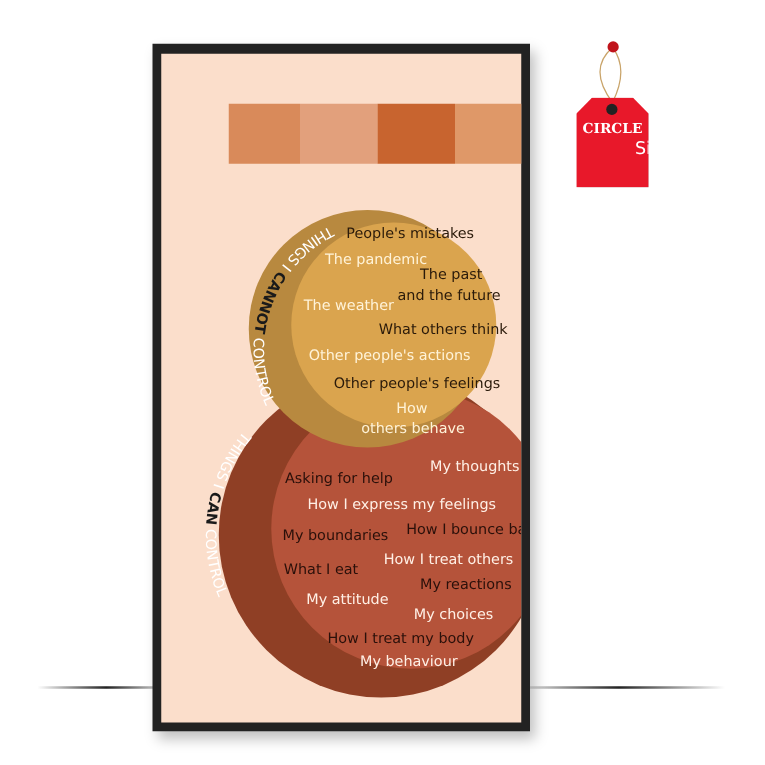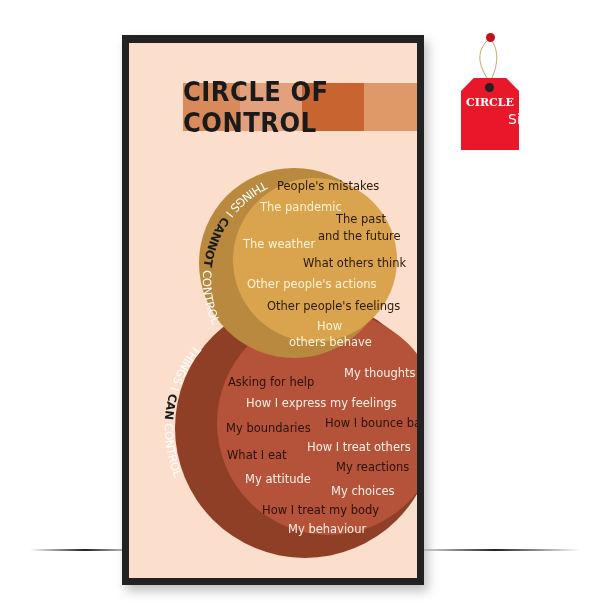--- a/index.html
+++ b/index.html
@@ -25,21 +25,20 @@
 <div class="wall-line" style="left:410px;top:549px;width:170px;"></div>
 
 <div class="frame"></div>
 <div class="poster">
   <div class="title-band">
     <div style="width:22%;background:#d98a5a"></div>
     <div style="width:24%;background:#e2a07c"></div>
     <div style="width:24%;background:#c8642f"></div>
     <div style="width:30%;background:#df9868"></div>
   </div>
-  <div class="title-text">CIRCLE OF CONTROL</div>
 
   <svg class="venn" width="288" height="535" viewBox="0 0 288 535">
     <defs>
       <path id="arcOuter" d="M 135 138 A 110 110 0 0 0 110 318" fill="none"></path>
       <path id="arcInner" d="M 66 302 A 128 128 0 0 0 150 512" fill="none"></path>
       <clipPath id="clipInner">
           <circle cx="190" cy="425" r="128"></circle>
         </clipPath>
     </defs>
 

